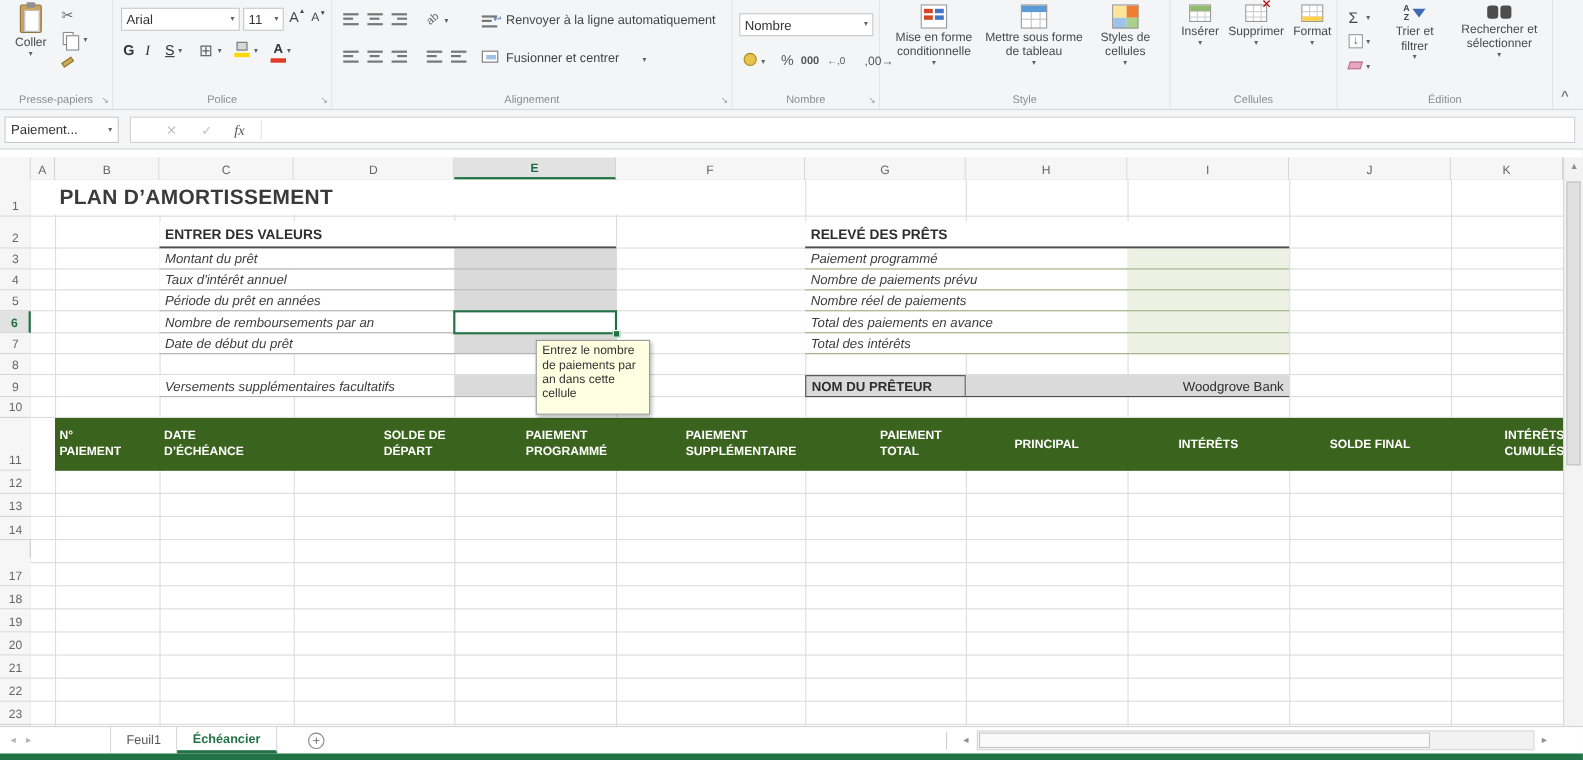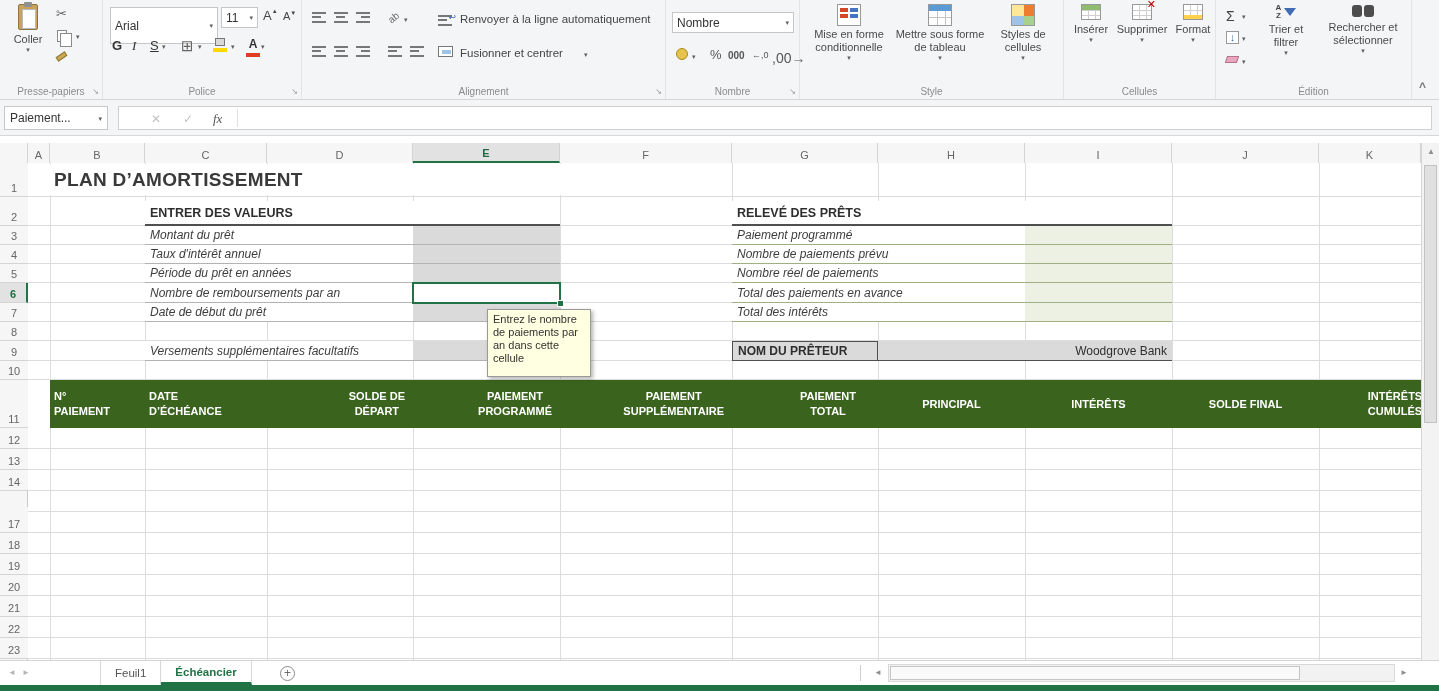--- a/index.html
+++ b/index.html
@@ -58,21 +58,21 @@
 .gh{position:absolute;left:28px;width:1393px;height:1px;background:#dcdcdc}
 .lblL{position:absolute;left:145px;width:268px;background:#fff;font-style:italic;font-size:12px;color:#3d3d3d;display:flex;align-items:center;padding-left:5px;z-index:3}
 .lblR{position:absolute;left:732px;width:293px;background:#fff;font-style:italic;font-size:12px;color:#3d3d3d;display:flex;align-items:center;padding-left:5px;z-index:3}
 .lnL{position:absolute;left:145px;width:415px;height:1px;background:#b3b3b3;z-index:3}
 .lnR{position:absolute;left:732px;width:440px;height:1px;background:#9fb183;z-index:3}
 .gcell{position:absolute;left:413px;width:147px;background:#dadada;z-index:3}
 .grn{position:absolute;left:1025px;width:147px;background:#ecf1e3;z-index:3}
 .band{position:absolute;left:50px;top:237px;width:1371px;height:48px;background:#3a641e;z-index:5;overflow:hidden}
 .bhc{position:absolute;top:0;height:100%;display:flex;align-items:center;color:#fff;font-weight:bold;font-size:11px;line-height:15px;white-space:pre-line}
 .al{justify-content:flex-start;text-align:left}
-.ar{justify-content:flex-end;text-align:center}
+.ar{justify-content:flex-end;text-align:left}
 .ac{justify-content:center;text-align:center}
 .hd2{position:absolute;top:58px;height:25px;background:#fff;border-bottom:2px solid #4f4f4f;font-weight:bold;font-size:12.5px;color:#2e2e2e;padding:5px 0 0 5px;z-index:3}
 .tip{position:absolute;left:487px;top:166px;width:104px;min-height:68px;background:#ffffe1;border:1px solid #9a9a9a;box-shadow:2px 2px 4px rgba(0,0,0,.3);font-size:11px;line-height:13px;color:#333;padding:3px 5px;z-index:9}
 
 .vscroll{top:143px;left:1421px;width:18px;height:517px;background:#f3f3f3;border-left:1px solid #d6d6d6}
 .tabbar{top:660px;left:0;width:1439px;height:25px;background:#fff;border-top:1px solid #d4d4d4}
 .stab{height:100%;display:flex;align-items:center;padding:0 14px;font-size:11.5px;color:#555;border-right:1px solid #d8d8d8;background:#fff}
 .stab.active{font-weight:bold;color:#217346;border-bottom:3px solid #217346}
 .statusbar{top:685px;left:0;width:1439px;height:6px;background:#217346}
 .arrowbtn{font-size:8px;color:#8f8f8f;line-height:1}
@@ -94,21 +94,21 @@
       </div>
       <span class="a" style="left:56px;top:6px;font-size:13px;color:#666">✂</span>
       <span class="a copy-ic" style="left:57px;top:28px"></span>
       <span class="a dd" style="left:76px;top:33px">▾</span>
       <span class="a brush" style="left:56px;top:54px"></span>
       <div class="glabel">Presse-papiers</div>
       <span class="lau">↘</span>
     </div>
 
     <div class="rgroup" style="left:103px;width:199px">
-      <div class="combo" style="left:7px;top:7px;width:108px;height:37px">
+      <div class="combo" style="left:7px;top:7px;width:108px;height:21px">
         <span>Arial</span>
         <span class="dd">▾</span>
       </div>
       <div class="combo" style="left:118px;top:7px;width:37px;height:21px">
         <span>11</span>
         <span class="dd">▾</span>
       </div>
       <span class="a" style="left:160px;top:8px;font-size:13px;color:#444"><span>A</span><span style="font-size:6px;vertical-align:top">▲</span></span>
       <span class="a" style="left:180px;top:10px;font-size:11px;color:#444"><span>A</span><span style="font-size:6px;vertical-align:top">▼</span></span>
       <span class="a" style="left:9px;top:38px;font-weight:bold;font-size:13px;color:#333">G</span>
@@ -151,21 +151,21 @@
     <div class="rgroup" style="left:666px;width:134px">
       <div class="combo" style="left:6px;top:12px;width:122px;height:21px">
         <span>Nombre</span>
         <span class="dd">▾</span>
       </div>
       <span class="a coin" style="left:10px;top:48px"></span>
       <span class="a dd" style="left:26px;top:53px">▾</span>
       <span class="a" style="left:44px;top:47px;font-size:13px;color:#555">%</span>
       <span class="a" style="left:62px;top:50px;font-size:10px;font-weight:bold;color:#555">000</span>
       <span class="a" style="left:86px;top:50px;font-size:9px;color:#555">←,0</span>
-      <span class="a" style="left:106px;top:50px;font-size:14px;color:#555">,00→</span>
+      <span class="a" style="left:120px;top:50px;font-size:11px;color:#555">,00→</span>
       <div class="glabel">Nombre</div>
       <span class="lau">↘</span>
     </div>
 
     <div class="rgroup" style="left:800px;width:264px">
       <div class="bb" style="left:94px;width:92px">
         <span class="tbl-ic"></span>
         <span>Mettre sous forme de tableau</span>
         <span class="dd">▾</span>
       </div>

